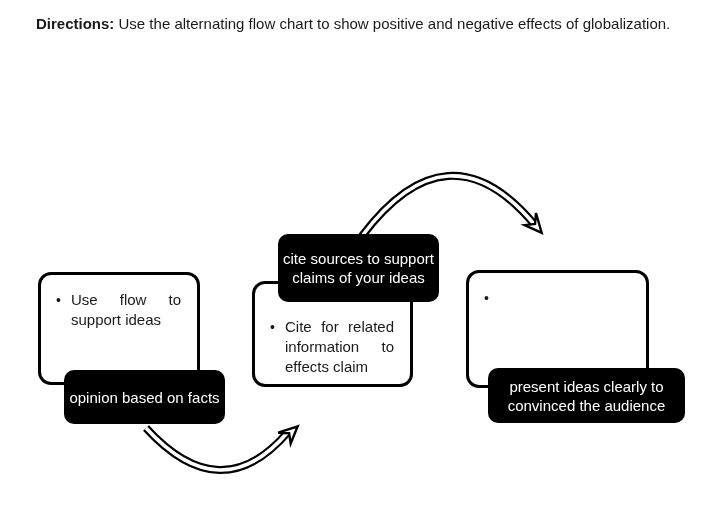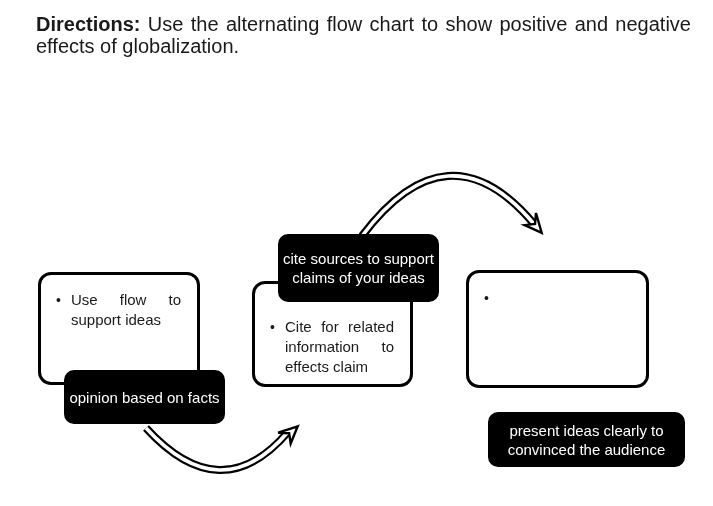--- a/index.html
+++ b/index.html
@@ -2,21 +2,21 @@
 <html><head>
 <meta charset="utf-8">
 <style>
   html,body { margin:0; padding:0; background:#ffffff; }
   .page {
     position:relative; width:713px; height:506px; background:#ffffff;
     font-family:"Liberation Sans", sans-serif; color:#0b0b0b; overflow:hidden;
   }
   .directions {
     position:absolute; left:36px; top:13px; width:655px; margin:0;
-    font-size:20px; line-height:22px; text-align:justify; text-align-last:left;
+    font-size:15px; line-height:22px; text-align:justify; text-align-last:left;
     color:#1a1a1a;
   }
   .directions b { font-weight:bold; }
 
   
   .wbox {
     position:absolute; background:#ffffff; border:3px solid #000;
     border-radius:13px; box-sizing:border-box; z-index:2;
   }
   .wtext {
@@ -31,21 +31,21 @@
     display:flex; align-items:center; justify-content:center;
     text-align:center; font-size:15px; line-height:19px; padding:4px 0;
   }
   .w1 { left:38px;  top:272px; width:162px; height:113px; }
   .b1 { left:64px;  top:370px; width:161px; height:54px;  }
   .w2 { left:252px; top:281px; width:161px; height:106px; }
   .w2 .wtext { padding-top:33px; }
   .w2 .bullet { top:33px; }
   .b2 { left:278px; top:234px; width:161px; height:68px;  }
   .w3 { left:466px; top:270px; width:183px; height:118px; }
-  .b3 { left:488px; top:368px; width:197px; height:55px;margin-top:44px;  }
+  .b3 { left:488px; top:368px; width:197px; height:55px;  }
 
   
   .arrows { position:absolute; left:0; top:0; z-index:1; pointer-events:none; }
   .arc-outer { fill:none; stroke:#000; stroke-width:8;   stroke-linecap:butt; }
   .arc-inner { fill:none; stroke:#fff; stroke-width:3.6; stroke-linecap:butt; }
   .head      { fill:#fff; stroke:#000; stroke-width:2.4; stroke-linejoin:miter; }
 </style>
 </head>
 <body>
 

